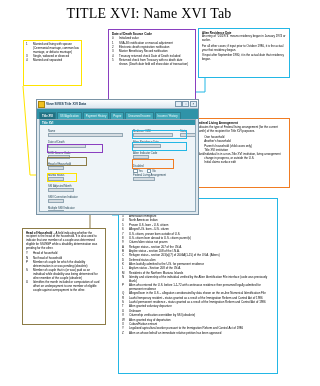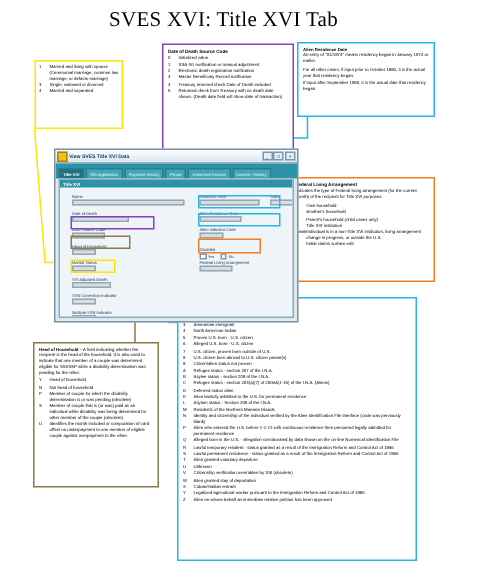--- a/index.html
+++ b/index.html
@@ -112,21 +112,21 @@
   }
   .chk{font-size:2.6px;color:#1a3b4d;display:inline-flex;align-items:center;gap:1px;}
   .chk i{display:inline-block;width:2.6px;height:2.6px;background:#fff;border:.5px solid #8099a8;}
 
   
   .ring{position:absolute;box-sizing:border-box;background:transparent;}
 </style>
 </head>
 <body>
 
-<div class="page-title">SVES XVI: Title XVI Tab</div>
+<div class="page-title">TITLE XVI: Name XVI Tab</div>
 
 <svg class="lines" viewBox="0 0 298 386">
 
   <path d="M23,86 L30,175 L52,175" stroke="#FFE400" stroke-width="1" fill="none"></path>
 
   <path d="M118,102 L118,140 L95,140" stroke="#8A3FC0" stroke-width="1" fill="none"></path>
   <path d="M152,102 L152,128" stroke="#8A3FC0" stroke-width="1" fill="none"></path>
 
   <path d="M205,78 L205,92 L168,92 L168,131" stroke="#23B7E5" stroke-width="1" fill="none"></path>
 

